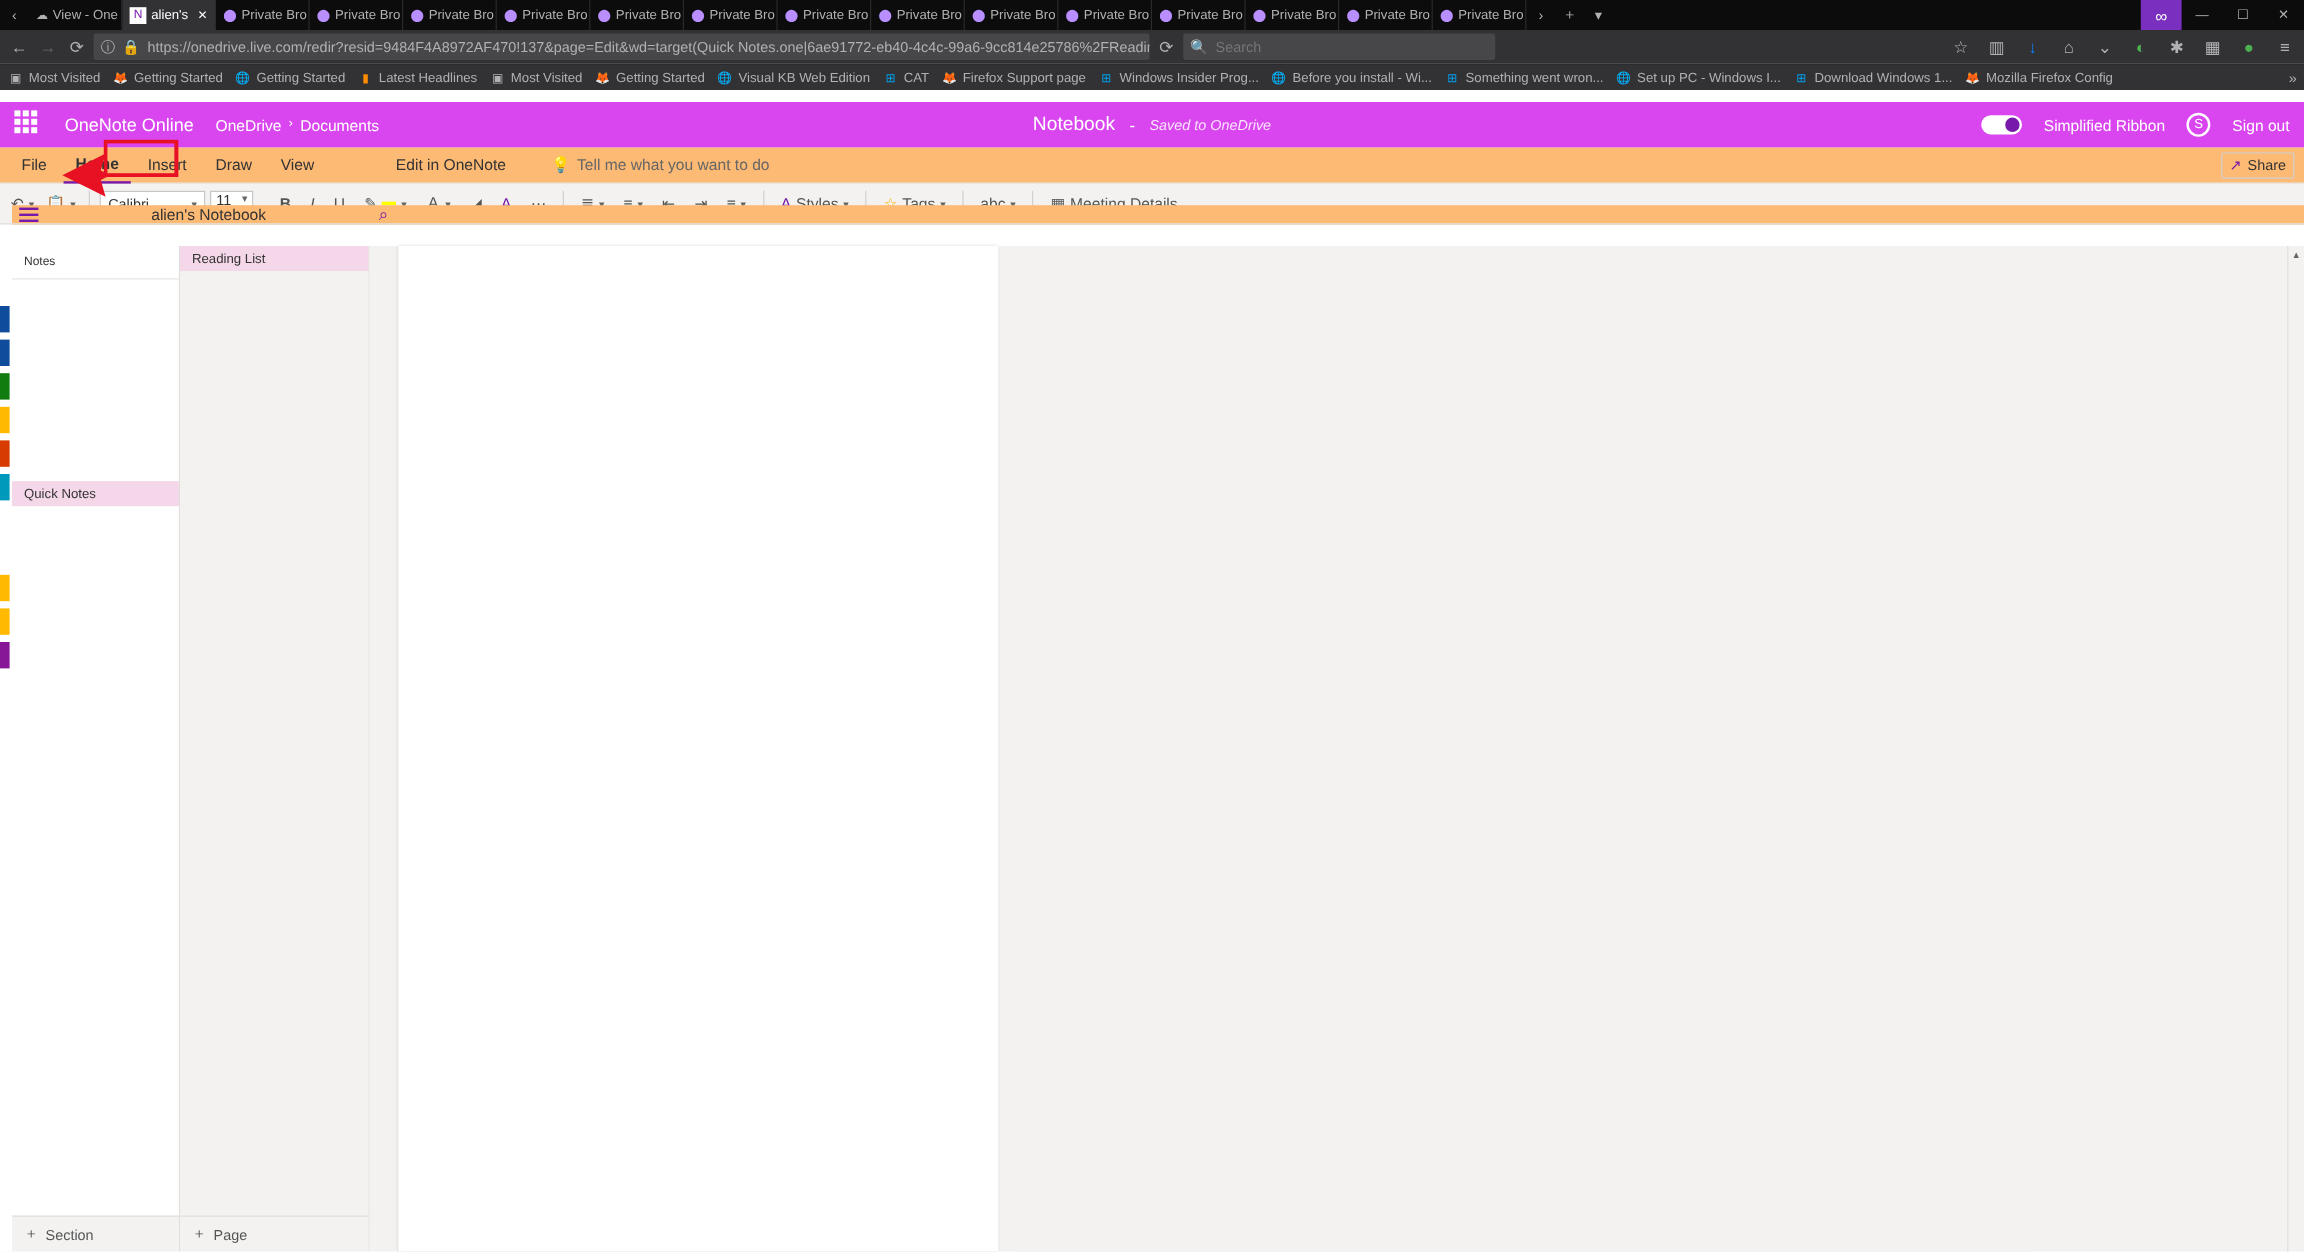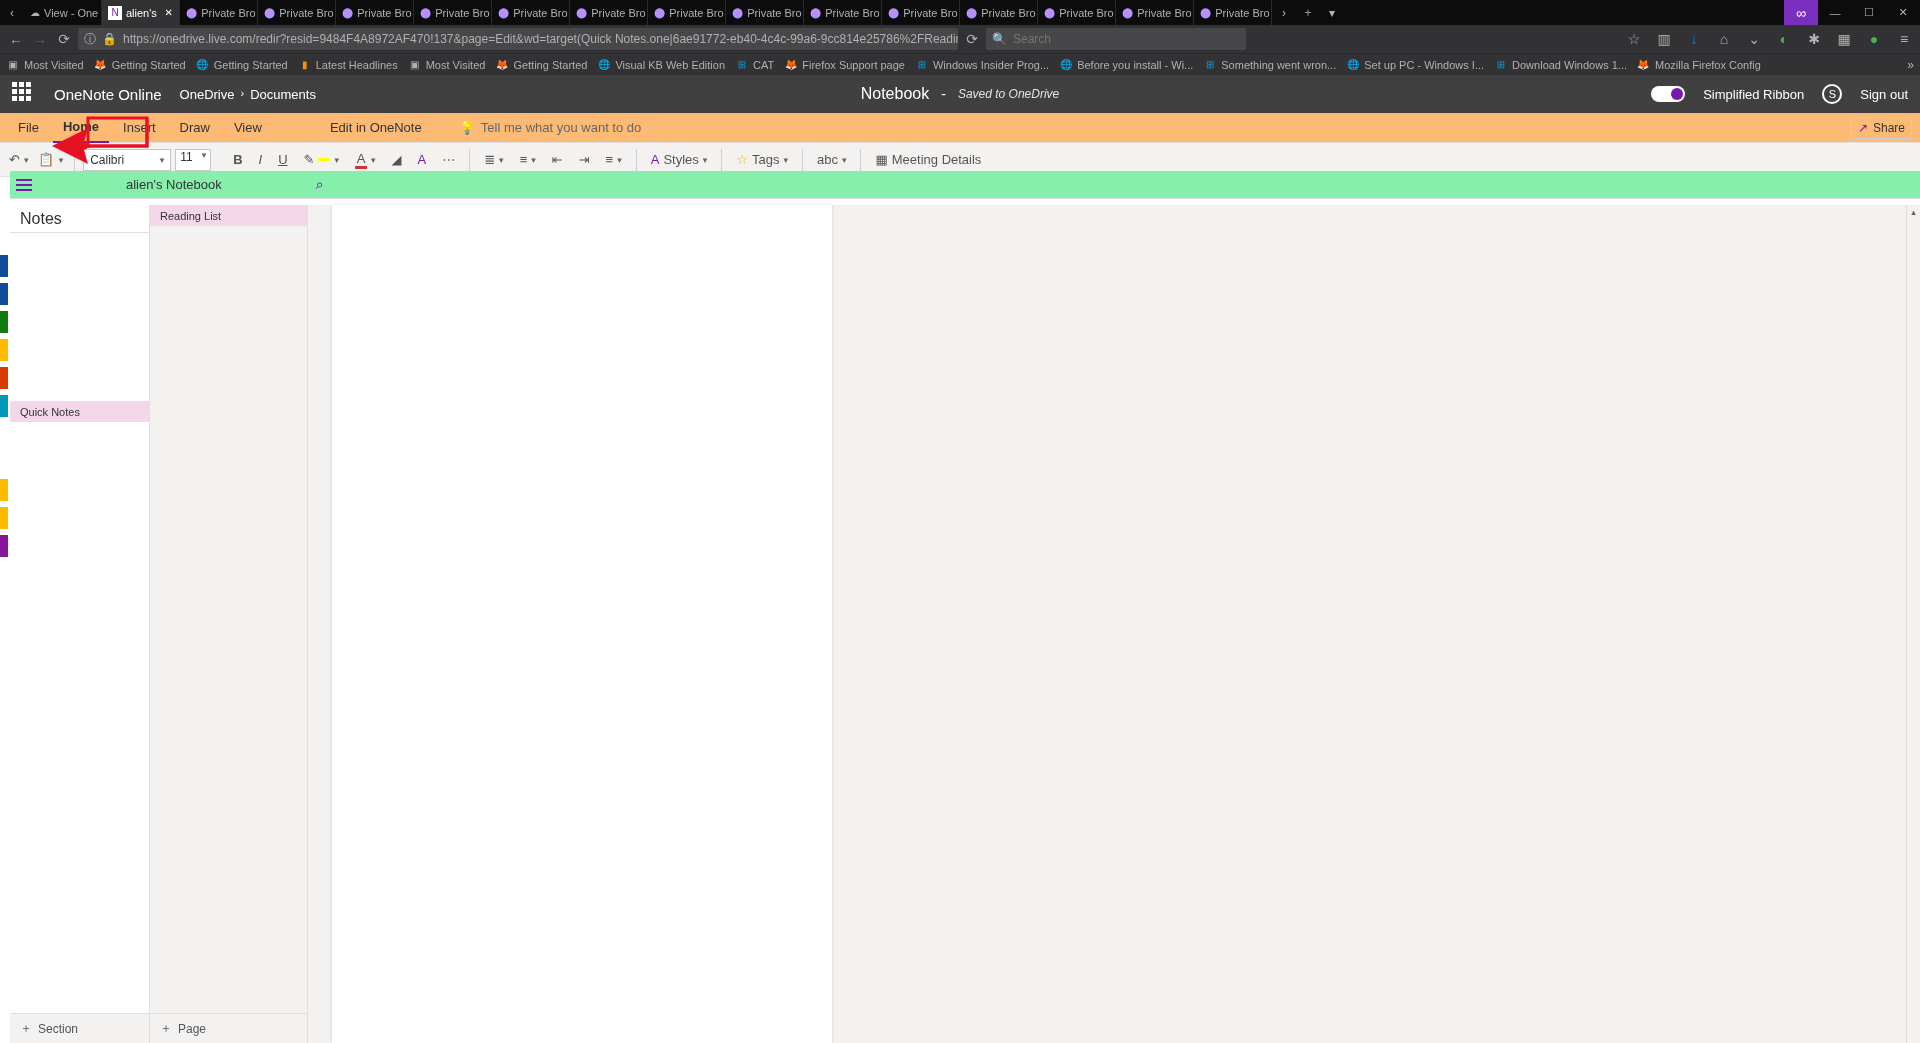--- a/index.html
+++ b/index.html
@@ -23,21 +23,21 @@
   .searchbar { flex:0 0 260px; height:22px; background:#474749; border-radius:2px; display:flex; align-items:center; padding:0 6px; gap:6px; color:#b1b1b3; font-size:12px; }
   .searchbar input { background:transparent; border:none; outline:none; color:#b1b1b3; width:100%; font-size:12px; }
   .navbar .right-icons { margin-left:auto; display:flex; gap:10px; }
 
   .bmbar { height:22px; background:#323234; display:flex; align-items:center; gap:10px; padding:0 6px; border-top:1px solid #2a2a2e; }
   .bmitem { display:flex; align-items:center; gap:4px; color:#b1b1b3; font-size:11px; cursor:pointer; white-space:nowrap; }
   .bmitem .bmicon { width:14px; height:14px; display:inline-flex; align-items:center; justify-content:center; font-size:10px; }
   .bmbar .overflow { margin-left:auto; color:#b1b1b3; }
 
   
-  .onenote-header { height:38px; background:#404040; color:#fff; display:flex; align-items:center; padding:0 12px; }
+  .onenote-header { height:38px; background:#d946ef; color:#fff; display:flex; align-items:center; padding:0 12px;margin-top:10px; }
   .apps-btn { width:24px; height:24px; display:grid; grid-template-columns:repeat(3,5px); grid-template-rows:repeat(3,5px); gap:2px; cursor:pointer; }
   .apps-btn span { background:#fff; }
   .appname { margin-left:18px; font-size:15px; }
   .breadcrumb { margin-left:18px; display:flex; align-items:flex-start; gap:6px; font-size:13px; }
   .breadcrumb .sep { font-size:11px; }
   .titlegrp { position:absolute; left:50%; transform:translateX(-50%); display:flex; align-items:center; gap:12px; font-size:14px; }
   .titlegrp .saved { font-size:12px; opacity:.85;font-style:italic; }
   .hdr-right { margin-left:auto; display:flex; align-items:center; gap:18px; }
   .toggle { width:34px; height:16px; background:#fff; border-radius:10px; position:relative; }
   .toggle::after { content:""; position:absolute; right:2px; top:2px; width:12px; height:12px; border-radius:50%; background:#7719aa; }
@@ -64,33 +64,33 @@
   .fontcolor-bar { background:#d13438; }
 
   
   .annotation-arrow { position:absolute; left:32px; top:112px; pointer-events:none; }
 
   
   .content { position:absolute; top:205px; bottom:0; left:0; right:0; display:flex; background:#fff; }
   .colortabs { width:10px; display:flex; flex-direction:column; padding-top:50px; gap:0; }
   .colortabs div { width:8px; height:22px; margin-bottom:6px; }
   .nav-col { width:140px; background:#f3f2f1; border-right:1px solid #e1dfdd; display:flex; flex-direction:column; position:relative; }
-  .nav-header { height:28px; display:flex; align-items:center; padding:0 10px; font-size:16px; background:#fff; border-bottom:1px solid #e1dfdd; }
+  .nav-header { height:28px; display:flex; align-items:center; padding:0 10px; font-size:10px; background:#fff; border-bottom:1px solid #e1dfdd; }
   .nav-item { height:21px; display:flex; align-items:center; padding:0 10px; font-size:11px; cursor:pointer; background:#fff; }
   .nav-item.selected { background:#f4d7e9; }
   .nav-gap { flex:0 0 auto; background:#fff; }
   .nav-footer { margin-top:auto; height:30px; border-top:1px solid #e1dfdd; display:flex; align-items:center; padding:0 10px; gap:6px; font-size:12px; color:#555; cursor:pointer; background:#f3f2f1; }
   .pages-col { width:158px; background:#f3f2f1; border-right:1px solid #e1dfdd; display:flex; flex-direction:column; }
   .page-canvas { flex:1; position:relative; background:#f3f2f1; }
   .page-sheet { position:absolute; left:24px; top:0; bottom:0; width:500px; background:#fff; box-shadow:0 0 3px rgba(0,0,0,0.15); }
   .page-scroll { position:absolute; right:0; top:0; bottom:0; width:14px; background:#f3f2f1; border-left:1px solid #e1dfdd; }
   .page-scroll .arrow { height:14px; display:flex; align-items:center; justify-content:center; font-size:9px; color:#666; }
 
   
-  .nb-title-row { position:absolute; top:171px; left:10px; right:0; height:28px; display:flex; align-items:center; background:#86efac; border-bottom:1px solid #e1dfdd; padding-left:6px; }
+  .nb-title-row { position:absolute; top:171px; left:10px; right:0; height:16px; display:flex; align-items:center; background:#fdba74; border-bottom:1px solid #e1dfdd; padding-left:6px; }
   .hamburger { width:20px; height:20px; display:flex; flex-direction:column; justify-content:center; gap:3px; cursor:pointer; }
   .hamburger span { height:2px; background:#7719aa; width:16px; }
   .nb-title { margin-left:90px; font-size:13px; color:#333; }
   .search-ico { margin-left:94px; color:#7719aa; font-size:14px; cursor:pointer; }
 </style>
 </head>
 <body>
 
 <div class="tabstrip">
   <div class="scroll-btn">‹</div>

